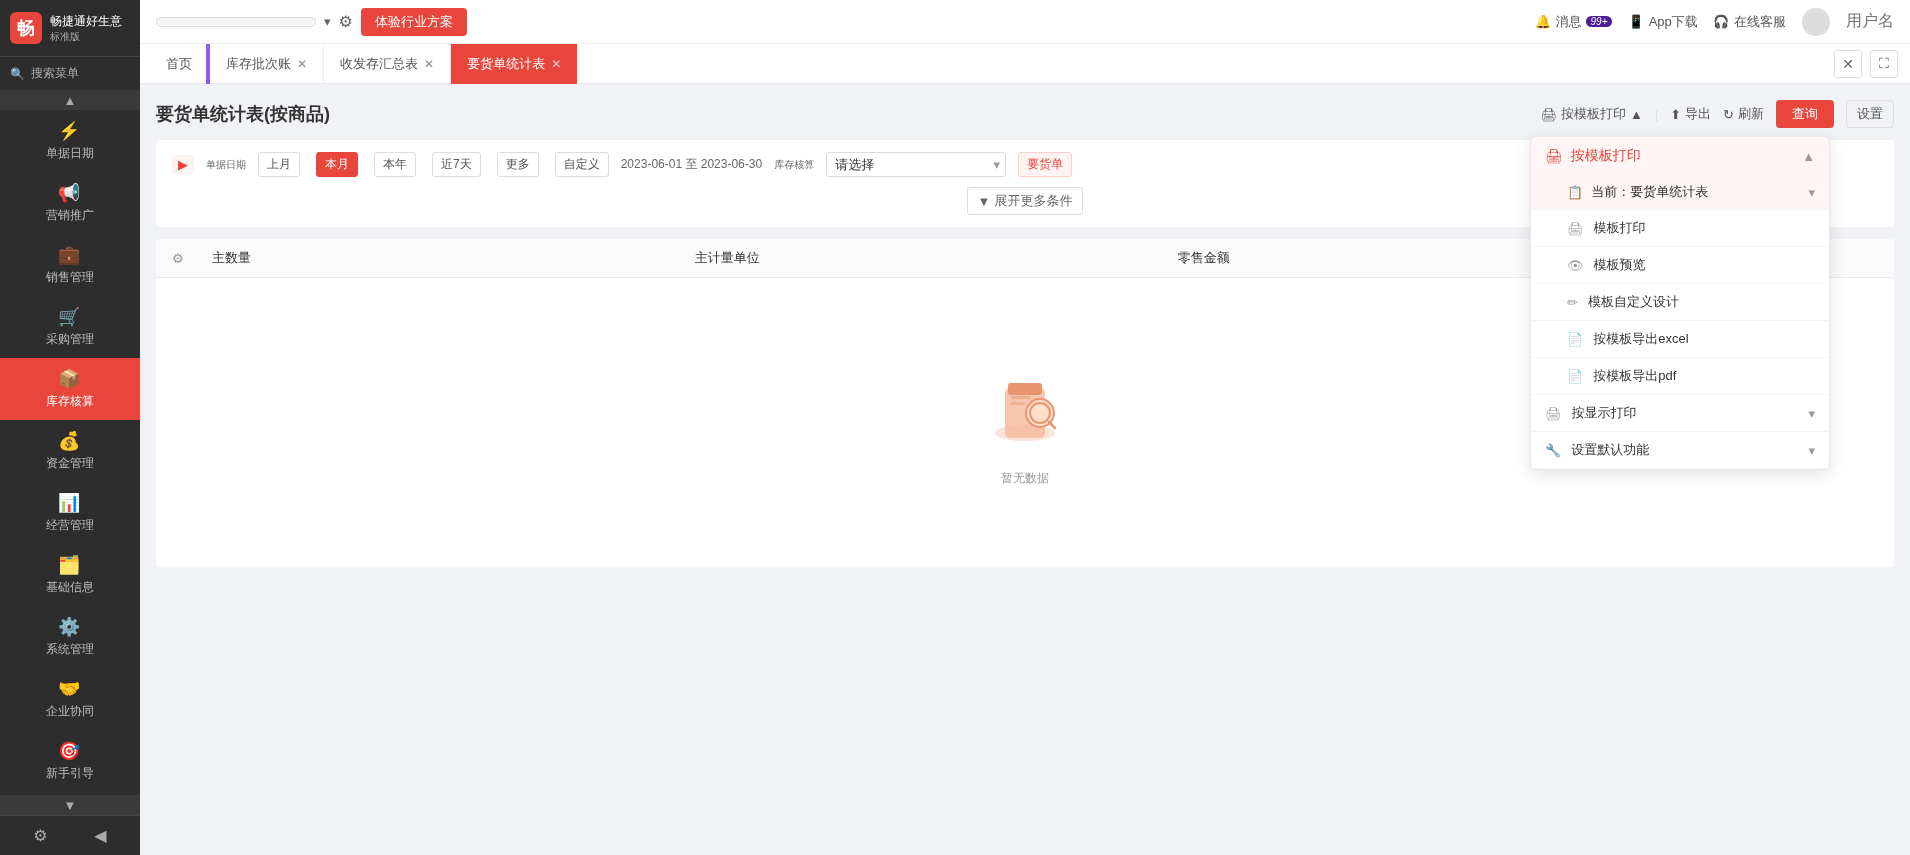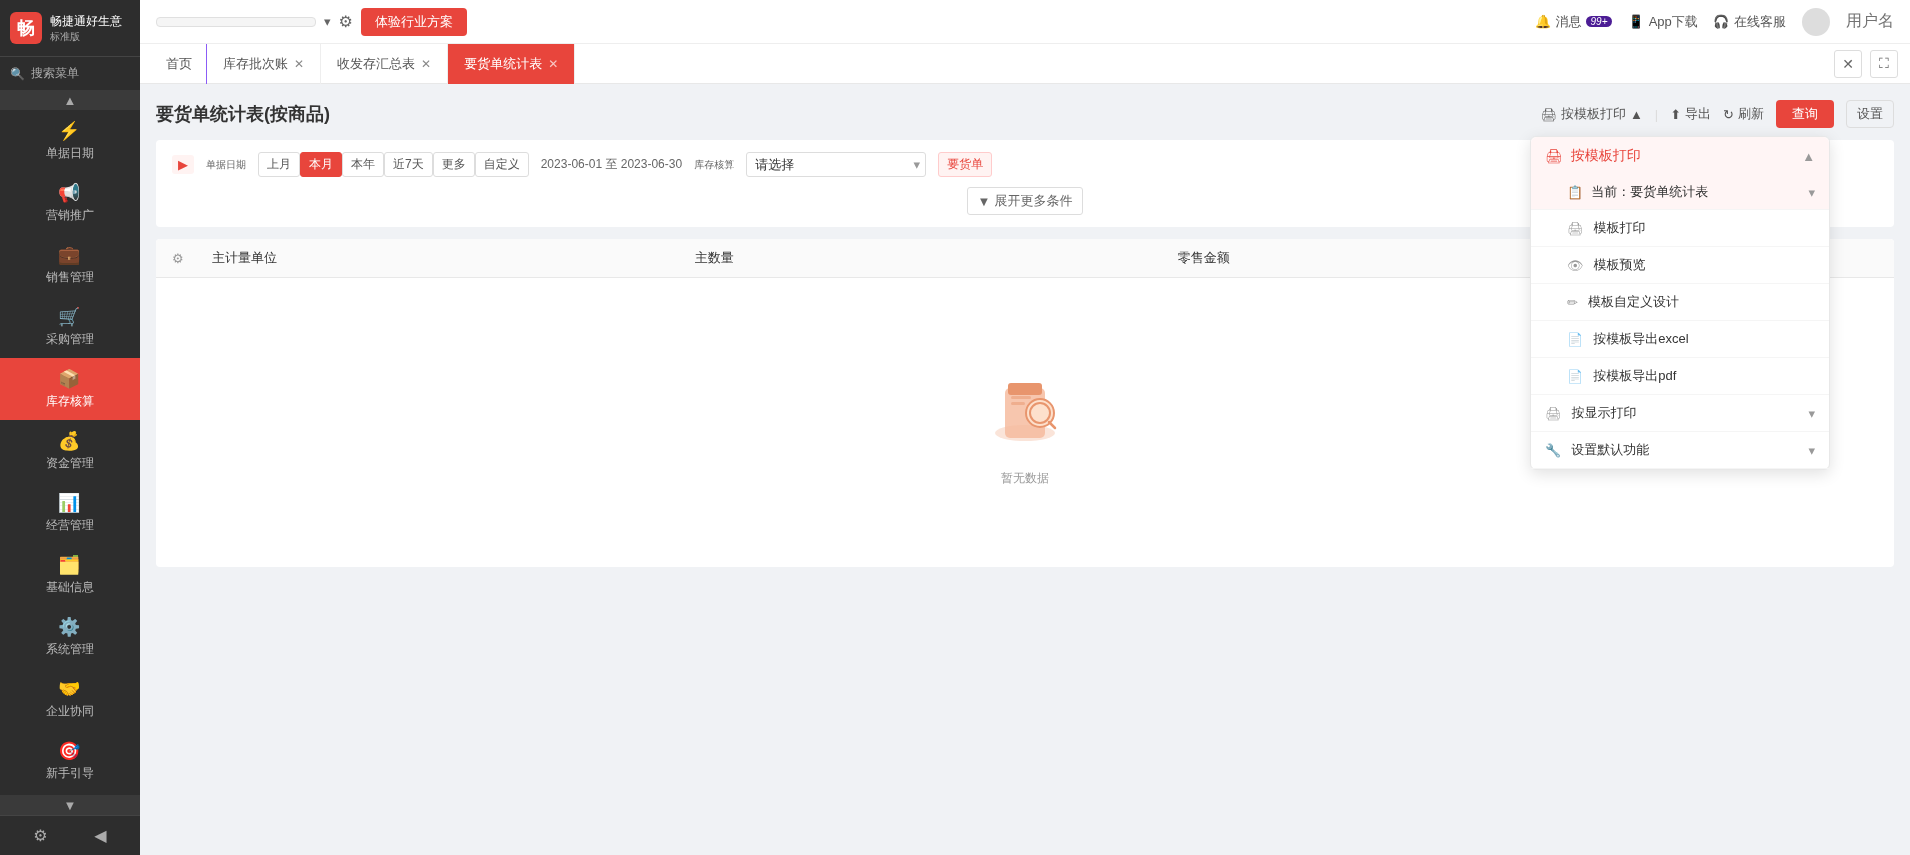--- a/index.html
+++ b/index.html
@@ -191,21 +191,21 @@
       cursor: pointer;
     }
     .tab-home {
       padding: 0 14px;
       height: 40px;
       display: flex;
       align-items: center;
       cursor: pointer;
       font-size: 13px;
       color: #555;
-      border-right: 1px solid #8b5cf6;
+      border-right: 4px solid #8b5cf6;
     }
     .tab-bar-right {
       margin-left: auto;
       display: flex;
       align-items: center;
       gap: 8px;
     }
     .tab-control-btn {
       width: 28px;
       height: 28px;
@@ -280,21 +280,21 @@
     }
     .filter-label {
       color: #666;
       font-size: 10px;
       white-space: nowrap;
       text-align: center;
     }
     .date-btn-group {
       display: flex;
       align-items: center;
-      gap: 0;
+      gap: 16px;
     }
     .date-btn {
       padding: 3px 8px;
       border: 1px solid #ddd;
       border-radius: 3px;
       cursor: pointer;
       font-size: 12px;
       color: #555;
       background: #fff;
     }
@@ -667,22 +667,22 @@
           <span>展开更多条件</span>
         </button>
       </div>
     </div>
 
     <div class="table-wrap">
       <div class="table-header-row">
         <div class="table-header-cell col-check">
           <span class="table-settings-icon">⚙</span>
         </div>
+        <div class="table-header-cell col-qty">主数量</div>
         <div class="table-header-cell col-unit">主计量单位</div>
-        <div class="table-header-cell col-qty">主数量</div>
         <div class="table-header-cell col-amount">零售金额</div>
       </div>
 
       <div class="empty-state">
         <svg class="empty-icon" viewBox="0 0 100 100" xmlns="http://www.w3.org/2000/svg">
           <ellipse cx="50" cy="75" rx="30" ry="8" fill="#f5c9b3" opacity="0.5"></ellipse>
           <rect x="30" y="30" width="40" height="50" rx="5" fill="#f5b89a" opacity="0.8"></rect>
           <rect x="33" y="25" width="34" height="12" rx="3" fill="#e8956d"></rect>
           <circle cx="65" cy="55" r="14" fill="#fde0cc" stroke="#e8956d" stroke-width="2"></circle>
           <circle cx="65" cy="55" r="10" fill="none" stroke="#e8956d" stroke-width="2"></circle>

